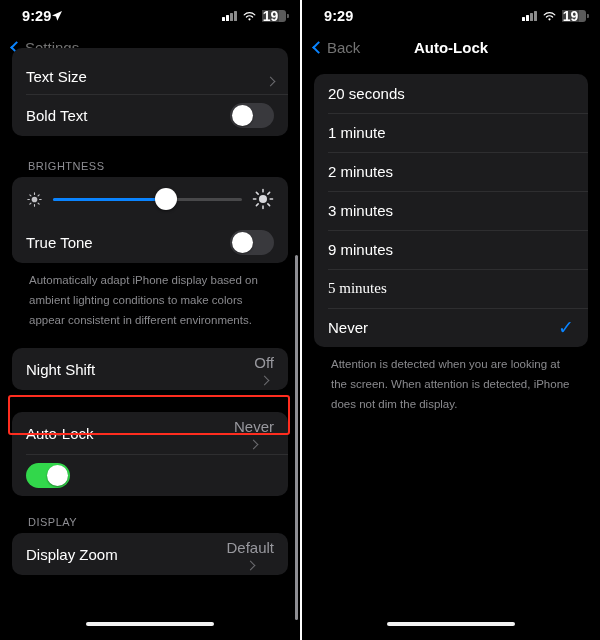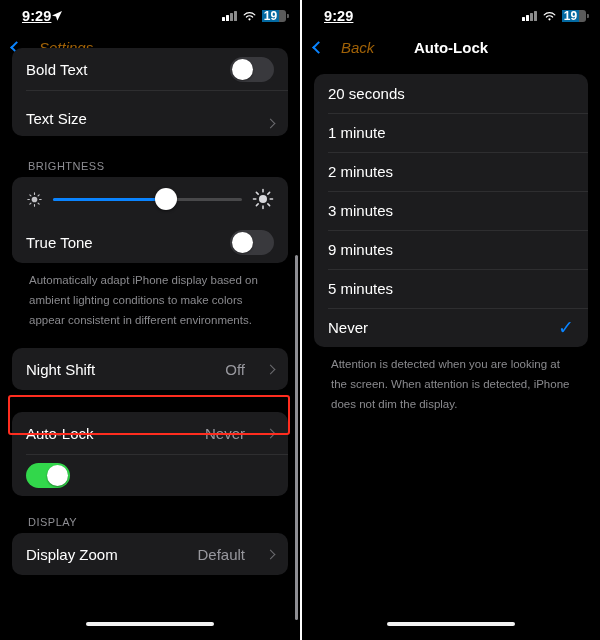--- a/index.html
+++ b/index.html
@@ -18,52 +18,52 @@
   }
   .phone.right { border-left: 2px solid #ffffff; }
 
   
   .statusbar {
     height: 32px;
     display: flex; align-items: center; justify-content: space-between;
     padding: 0 14px 0 22px;
     color: #fff;
   }
-  .sb-time { font-size: 14.5px; font-weight: 600; letter-spacing: .1px; display:flex; align-items:center; text-decoration:underline;}
+  .sb-time { font-size: 14.5px; font-weight: 600; letter-spacing: .1px; display:flex; align-items:center; }
   .loc-arrow { display:inline-block; }
   .sb-right { display: flex; align-items: center; gap: 5px; }
   .sig { display: flex; align-items: flex-end; gap: 1.5px; height: 10px; }
   .sig i { display:block; width: 2.6px; background:#fff; border-radius:.5px; }
   .sig i:nth-child(1){height:4px;} .sig i:nth-child(2){height:6px;}
   .sig i:nth-child(3){height:8px; background:#8a8a8a;} .sig i:nth-child(4){height:10px; background:#8a8a8a;}
   .batt {
     position: relative;
     width: 24px; height: 12px;
     border-radius: 3px;
     background: #5a5a5a;
     display:flex; align-items:center;
   }
   .batt:after{
     content:""; position:absolute; right:-3px; top:4px;
     width:2px; height:4px; border-radius:0 1px 1px 0; background:#5a5a5a;
   }
   .batt-fill{
     height:12px; width:17px; border-radius:0;
-    background:#0369a1; color:#fff;
-    font-size:12px; font-weight:700;
+    background:#404040; color:#fff;
+    font-size:14px; font-weight:700;
     display:flex; align-items:center; justify-content:center;
   }
 
   
   .navbar {
     height: 30px; position: relative;
     display:flex; align-items:center;
     padding: 0 12px;
   }
-  .nav-back { display:flex; align-items:center; gap:17px; color:#a16207; font-size:15px; cursor:pointer;font-style:italic;}
+  .nav-back { display:flex; align-items:center; gap:3px; color:#737373; font-size:15px; cursor:pointer;}
   .chev-l { width:9px; height:9px; border-left:2.2px solid #0a84ff; border-bottom:2.2px solid #0a84ff;
             transform: rotate(45deg); display:inline-block; margin-right:1px;}
   .nav-title {
     position:absolute; left:0; right:0; text-align:center;
     color:#fff; font-size:15px; font-weight:700; pointer-events:none;
   }
   .phone.left .nav-title { left: 60px; right: auto; text-align:left; }
 
   
   .content { position:relative; padding: 0 12px; }
@@ -76,21 +76,21 @@
   .row {
     position:relative;
     display:flex; align-items:center; justify-content:space-between;
     height: 42px;
     padding: 0 14px;
     color:#fff; font-size:15px;
   }
   .row + .row:before{
     content:""; position:absolute; top:0; left:14px; right:0; height:1px; background:#2e2e30;
   }
-  .row .right { display:flex; align-items:center; gap:22px; }
+  .row .right { display:flex; align-items:center; gap:6px;flex-direction:column; }
   .val { color:#98989e; font-size:15px; }
   .chev-r { width:7px; height:7px; border-top:1.8px solid #6c6c70; border-right:1.8px solid #6c6c70;
             transform: rotate(45deg); display:inline-block; }
 
   
   .toggle { width:44px; height:25px; border-radius:13px; background:#39393d; position:relative; flex:none;}
   .toggle.on { background:#32d74b; }
   .toggle .knob{ position:absolute; top:2px; left:2px; width:21px; height:21px; border-radius:50%;
                  background:#fff; box-shadow:0 1px 2px rgba(0,0,0,.4);}
   .toggle.on .knob{ left:21px; }
@@ -169,31 +169,31 @@
     <div class="navbar">
       <div class="nav-back">
         <span class="chev-l"></span>
         <span>Settings</span>
       </div>
     </div>
 
     <div class="content">
 
       <div class="card" style="margin-top:-14px;">
+        <div class="row" style="height:46px; align-items:flex-end; padding-bottom:9px;">
+          <span>Text Size</span>
+          <span class="right">
+            <span class="chev-r"></span>
+          </span>
+        </div>
         <div class="row" style="height:42px;">
           <span>Bold Text</span>
           <span class="toggle">
               <span class="knob"></span>
             </span>
-        </div>
-        <div class="row" style="height:46px; align-items:flex-end; padding-bottom:9px;">
-          <span>Text Size</span>
-          <span class="right">
-            <span class="chev-r"></span>
-          </span>
         </div>
       </div>
 
       <div class="section-hdr" style="padding-top:24px;">BRIGHTNESS</div>
 
       <div class="card">
         <div class="slider-row">
           <svg class="sun" width="17" height="17" viewBox="0 0 24 24">
             <circle cx="12" cy="12" r="4" fill="#c2c2c6"></circle>
             <g stroke="#c2c2c6" stroke-width="1.6" stroke-linecap="round">
@@ -310,21 +310,21 @@
         </div>
         <div class="row" style="height:39px;">
           <span>2 minutes</span>
         </div>
         <div class="row" style="height:39px;">
           <span>3 minutes</span>
         </div>
         <div class="row" style="height:39px;">
           <span>9 minutes</span>
         </div>
-        <div class="row" style="height:39px;">
+        <div class="row" style="height:39px;font-family:Liberation Serif, serif;">
           <span>5 minutes</span>
         </div>
         <div class="row" style="height:39px;">
           <span>Never</span>
           <span class="check">✓</span>
         </div>
 
       </div>
 
       <div class="footnote">Attention is detected when you are looking at the screen. When attention is detected, iPhone does not dim the display.</div>

